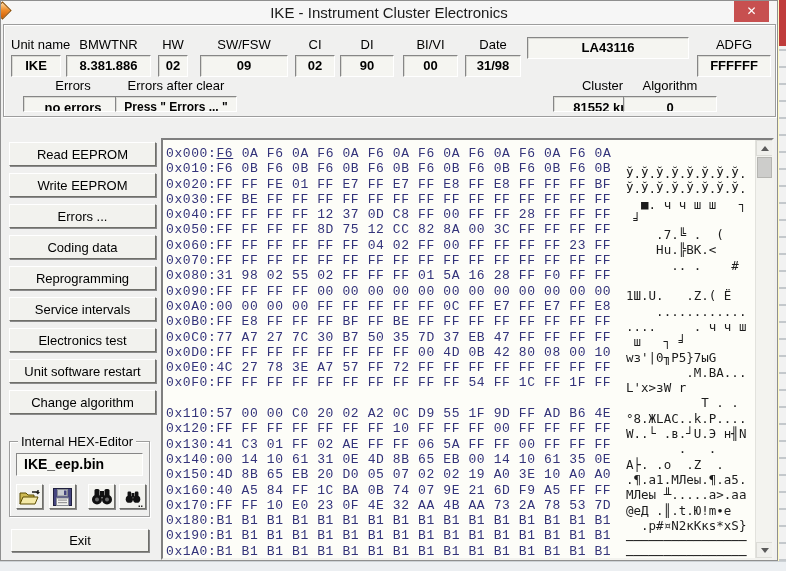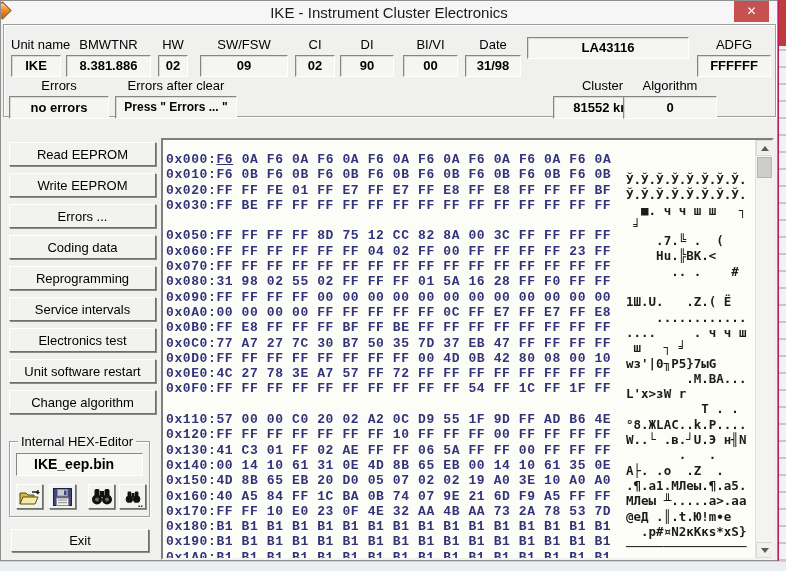--- a/index.html
+++ b/index.html
@@ -1,19 +1,19 @@
 <!DOCTYPE html>
 <html><head>
 <meta charset="utf-8">
 <style>
   * { margin:0; padding:0; box-sizing:border-box; }
   html,body { background:#d7dbe0; }
   .screen {
     position:relative; width:786px; height:571px; overflow:hidden;
-    font-family:"Liberation Sans", sans-serif; background:#be185d;
+    font-family:"Liberation Sans", sans-serif; background:#fef9c3;
   }
   
   .window {
     position:absolute; left:0; top:0; width:778px; height:561px;
     background:#f0f0ef; border:1px solid #8f8f8f; overflow:hidden;
   }
   .titlebar {
     position:absolute; left:0; top:0; right:0; height:23px;
     background:#f6f6f6;
   }
@@ -41,27 +41,27 @@
   .flabel { text-align:center; font-size:13px; color:#000; height:18px; white-space:nowrap; }
   .fbox {
     height:22px; background:#f5f5f1;
     border:1px solid; border-color:#868686 #ffffff #ffffff #868686;
     box-shadow: inset 1px 1px 0 #d9d9d4;
     font-weight:bold; font-size:13px; text-align:center; line-height:20px;
     white-space:nowrap; overflow:hidden;
   }
   .toprow { top:36px; }
   .row2   { top:77px; }
-  .row2 .fbox { height:23px; line-height:21px; }
+  .row2 .fbox { height:16px; line-height:21px; }
   .f-unit{left:10px;width:50px}   .f-bmwtnr{left:65px;width:85px}
   .f-hw{left:157px;width:30px}    .f-swfsw{left:199px;width:88px}
   .f-ci{left:294px;width:40px}    .f-di{left:339px;width:54px}
   .f-bivi{left:402px;width:55px}  .f-date{left:464px;width:56px}
   .f-fgstnr{left:526px;width:162px} .f-adfg{left:696px;width:74px}
-  .f-errors{left:8px;width:100px} .f-afterclear{left:114px;width:122px}
+  .f-errors{left:22px;width:100px} .f-afterclear{left:114px;width:122px}
   .f-odometer{left:552px;width:99px} .f-algorithm{left:622px;width:94px}
   .f-afterclear .fbox{font-size:12px;}
   
   .btncol {
     position:absolute; left:8px; top:141px; width:147px;
     display:flex; flex-direction:column; gap:7px;
   }
   .pbtn {
     height:24px; background:#f2f2ee; font-size:13px; color:#000;
     border:1px solid; border-color:#ffffff #6f6f6a #6f6f6a #ffffff;
@@ -74,21 +74,21 @@
     position:absolute; left:8px; top:440px; width:141px; height:76px;
     border:1px solid #9d9d9d; box-shadow: inset 1px 1px 0 #fff, 1px 1px 0 #fff;
   }
   .grouplabel {
     position:absolute; left:8px; top:-8px; background:#f0f0ef;
     padding:0 3px; font-size:13px; white-space:nowrap;
   }
   .filebox {
     position:absolute; left:6px; top:11px; width:127px; height:23px;
     background:#f7f7f3; border:1px solid; border-color:#868686 #fff #fff #868686;
-    font-weight:bold; font-size:14px; line-height:21px; padding-left:17px;
+    font-weight:bold; font-size:14px; line-height:21px; padding-left:7px;
     white-space:nowrap; overflow:hidden;
   }
   .iconrow { position:absolute; left:6px; top:42px; display:flex; }
   .ibtn {
     width:27px; height:25px; background:#f2f2ee;
     border:1px solid; border-color:#ffffff #6f6f6a #6f6f6a #ffffff;
     box-shadow: 1px 1px 0 #8a8a8a;
     display:flex; align-items:center; justify-content:center;
     position:relative; cursor:default;
   }
@@ -99,21 +99,21 @@
   .exitbtn {
     position:absolute; left:10px; top:528px; width:138px; height:23px;
   }
   
   .hexbox {
     position:absolute; left:160px; top:137px; width:613px; height:422px;
     background:#fdfdf8;
     border:2px solid; border-color:#7f7f7f #f3f3ef #f3f3ef #7f7f7f;
     overflow:hidden;
   }
-  .hexrows { position:absolute; left:0; top:0; right:17px; bottom:0; overflow:hidden; padding:12px 0 0 3px;font-weight:bold; }
+  .hexrows { position:absolute; left:0; top:0; right:17px; bottom:0; overflow:hidden; padding:6px 0 0 3px; }
   .hexrow {
     position:relative; height:15.3px; line-height:15.3px; white-space:pre;
     font-family:"Liberation Mono","DejaVu Sans Mono",monospace;
     font-size:13px;
   }
   .hexrow .main { letter-spacing:0.6px; color:#33337a; }
   .hexrow .main u { text-decoration:underline; }
   .hexrow .ascii {
     position:absolute; left:460px; top:0;
     font-family:"DejaVu Sans Mono",monospace; font-size:12.5px;
@@ -269,21 +269,21 @@
     </div>
 
     <div class="pbtn exitbtn">Exit</div>
 
     <div class="hexbox">
       <div class="hexrows">
           <div class="hexrow"><span class="main">0x000:<u>F6</u> 0A F6 0A F6 0A F6 0A F6 0A F6 0A F6 0A F6 0A</span><span class="ascii">Ў.Ў.Ў.Ў.Ў.Ў.Ў.Ў.</span></div>
           <div class="hexrow"><span class="main">0x010:F6 0B F6 0B F6 0B F6 0B F6 0B F6 0B F6 0B F6 0B</span><span class="ascii">Ў.Ў.Ў.Ў.Ў.Ў.Ў.Ў.</span></div>
           <div class="hexrow"><span class="main">0x020:FF FF FE 01 FF E7 FF E7 FF E8 FF E8 FF FF FF BF</span><span class="ascii">  ■. ч ч ш ш   ┐</span></div>
           <div class="hexrow"><span class="main">0x030:FF BE FF FF FF FF FF FF FF FF FF FF FF FF FF FF</span><span class="ascii"> ╛              </span></div>
-          <div class="hexrow"><span class="ascii">    .7.╚ .  (   </span></div>
+          <div class="hexrow"><span class="main">0x040:FF FF FF FF 12 37 0D C8 FF 00 FF FF 28 FF FF FF</span><span class="ascii">    .7.╚ .  (   </span></div>
           <div class="hexrow"><span class="main">0x050:FF FF FF FF 8D 75 12 CC 82 8A 00 3C FF FF FF FF</span><span class="ascii">    Нu.╠ВК.&lt;    </span></div>
           <div class="hexrow"><span class="main">0x060:FF FF FF FF FF FF 04 02 FF 00 FF FF FF FF 23 FF</span><span class="ascii">      .. .    # </span></div>
           <div class="hexrow"><span class="main">0x070:FF FF FF FF FF FF FF FF FF FF FF FF FF FF FF FF</span><span class="ascii">                </span></div>
           <div class="hexrow"><span class="main">0x080:31 98 02 55 02 FF FF FF 01 5A 16 28 FF F0 FF FF</span><span class="ascii">1Ш.U.   .Z.( Ё  </span></div>
           <div class="hexrow"><span class="main">0x090:FF FF FF FF 00 00 00 00 00 00 00 00 00 00 00 00</span><span class="ascii">    ............</span></div>
           <div class="hexrow"><span class="main">0x0A0:00 00 00 00 FF FF FF FF FF 0C FF E7 FF E7 FF E8</span><span class="ascii">....     . ч ч ш</span></div>
           <div class="hexrow"><span class="main">0x0B0:FF E8 FF FF FF BF FF BE FF FF FF FF FF FF FF FF</span><span class="ascii"> ш   ┐ ╛        </span></div>
           <div class="hexrow"><span class="main">0x0C0:77 A7 27 7C 30 B7 50 35 7D 37 EB 47 FF FF FF FF</span><span class="ascii">wз'|0╖P5}7ыG    </span></div>
           <div class="hexrow"><span class="main">0x0D0:FF FF FF FF FF FF FF FF 00 4D 0B 42 80 08 00 10</span><span class="ascii">        .M.BА...</span></div>
           <div class="hexrow"><span class="main">0x0E0:4C 27 78 3E A7 57 FF 72 FF FF FF FF FF FF FF FF</span><span class="ascii">L'x&gt;зW r        </span></div>

